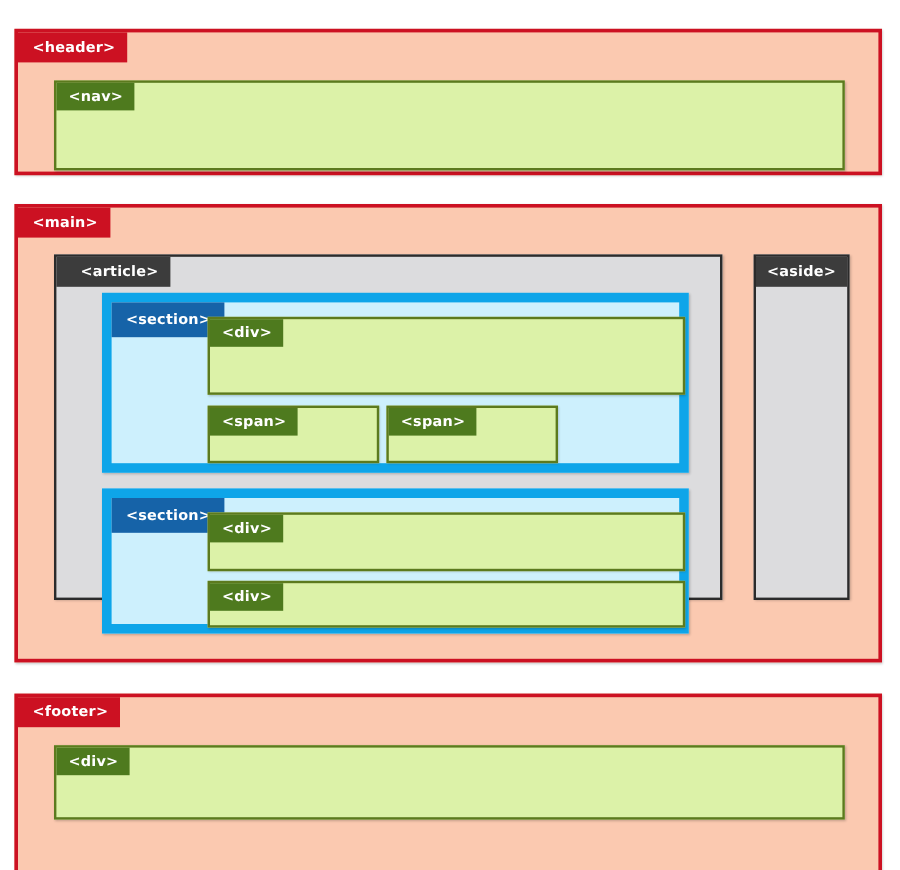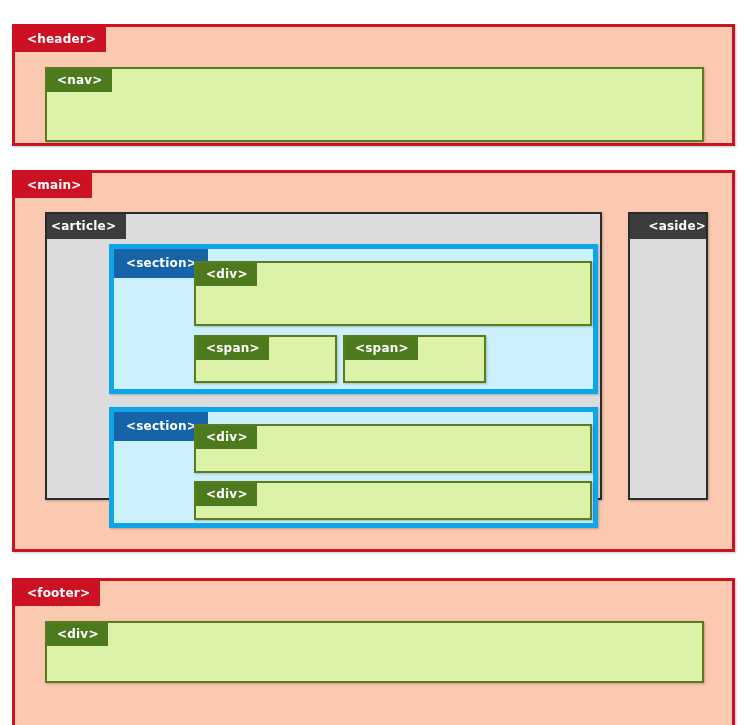--- a/index.html
+++ b/index.html
@@ -68,37 +68,36 @@
     position: absolute;
     background: #dcdcde;
     border: 2px solid #2b2b2b;
     box-sizing: border-box;
   }
   .darkblock > .tag {
     position: absolute;
     left: 0;
     top: 0;
     background: #3c3c3c;
-    padding: 6px 10px 7px 4px;
+    padding: 6px 10px 7px 20px;
   }
   
   .darkblock.full-tab > .tag {
     left: 0;
     right: 0;
-    text-align: right;
+    text-align: center;
     padding: 6px 0 7px 0;
   }
 
   
   .blueblock {
     position: absolute;
     background: #cdf0fd;
-    border: 5px solid #0ea5e9;
+    border: 8px solid #0ea5e9;
     box-sizing: border-box;
-    margin-left: 24px;
   }
   .blueblock > .tag {
     position: absolute;
     left: 0;
     top: 0;
     background: #1663a8;
     padding: 8px 11px 9px 12px;
     font-size: 12px;
   }
 

